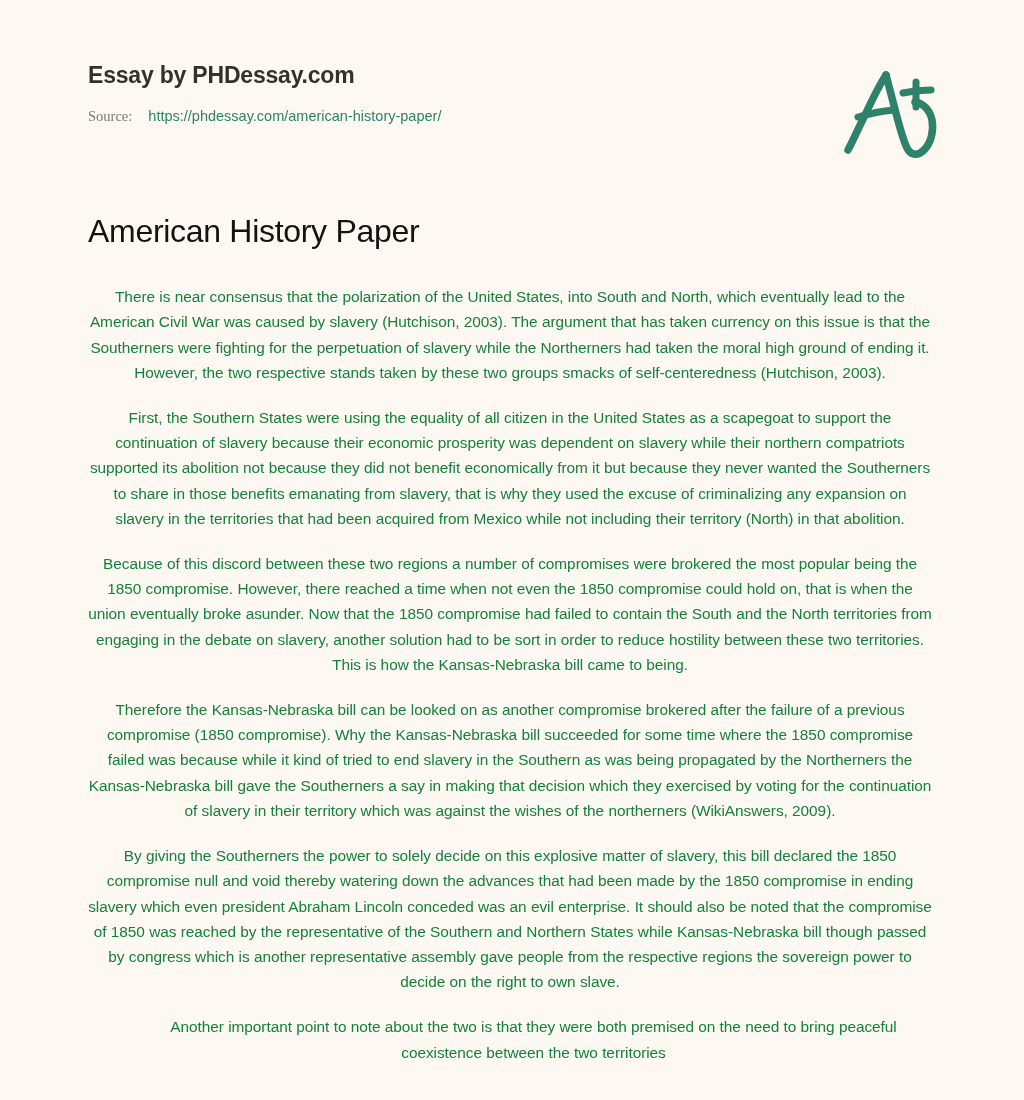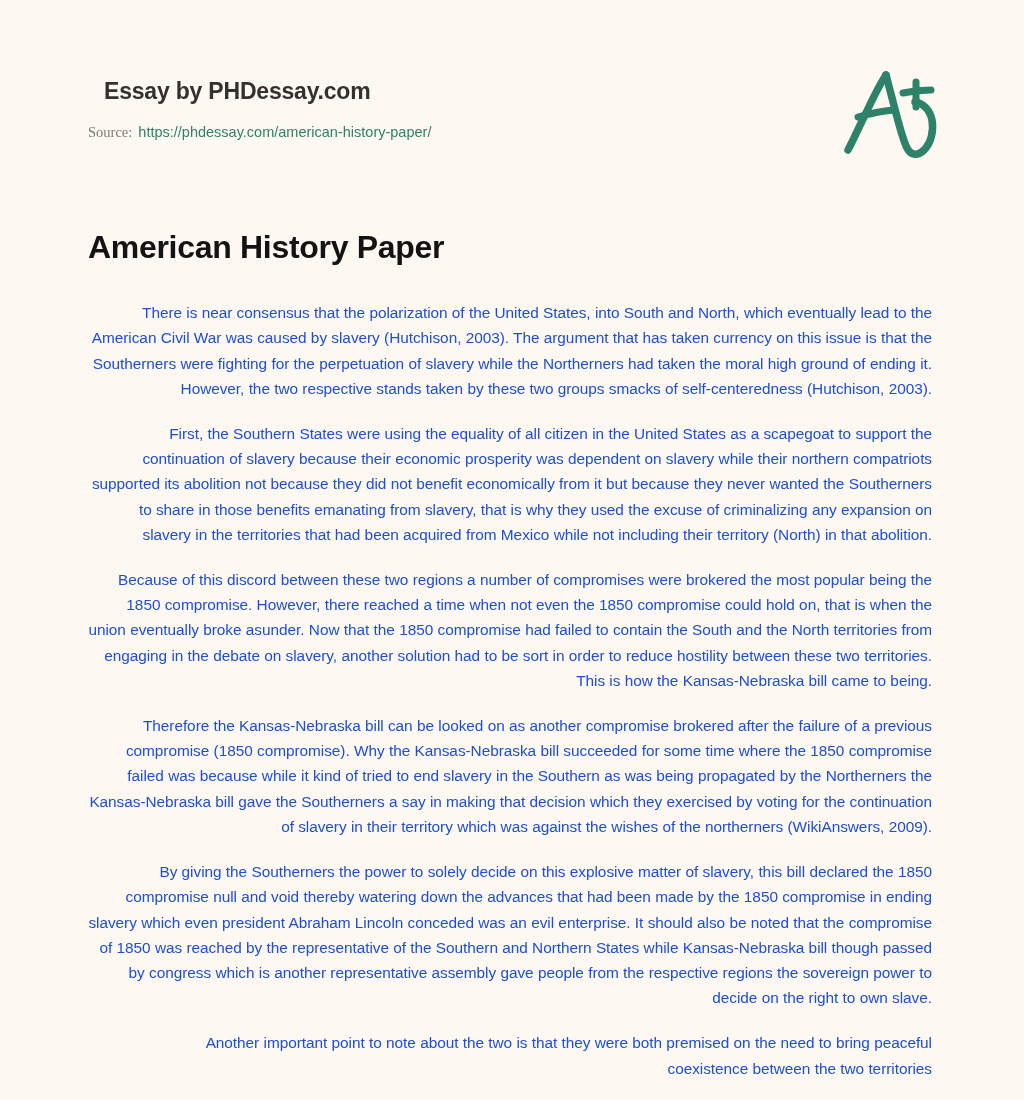--- a/index.html
+++ b/index.html
@@ -31,40 +31,40 @@
     min-height: 120px;
     box-sizing: border-box;
   }
 
   .brand-line {
     font-size: 23px;
     font-weight: bold;
     color: #33312f;
     letter-spacing: -0.2px;
     line-height: 1.2;
-    margin: 16px;
+    margin: 0;
   }
 
   .source-line {
     margin-top: 17px;
     font-size: 14.5px;
     color: #7d7a76;
     line-height: 1.3;
     white-space: nowrap;
   }
 
   .source-label {
     color: #7d7a76;
     font-family: Liberation Serif, serif;
   }
 
   .source-url {
     color: #2e8269;
     text-decoration: none;
-    margin-left: 2px;
+    margin-left: 12px;
     text-align: center;
   }
 
   
   .logo {
     position: absolute;
     top: 55px;
     right: 78px;
     width: 110px;
     height: 105px;
@@ -74,38 +74,38 @@
     display: block;
     width: 110px;
     height: 105px;
   }
 
   
   .doc-title {
     margin: 0;
     padding: 88px 88px 0 88px;
     font-size: 32px;
-    font-weight: 700;
+    font-weight: 400;
     color: #131313;
     letter-spacing: -0.3px;
     line-height: 1.15;
   }
 
   
   .article {
     padding: 34px 92px 40px 88px;
     box-sizing: border-box;
   }
 
   .article p {
     margin: 0 0 20px 0;
     font-size: 15.4px;
     line-height: 25.2px;
-    color: #1d4ed8;
-    text-align: right;
+    color: #15803d;
+    text-align: center;
     letter-spacing: -0.05px;
     word-spacing: 0.1px;
   }
 
   .article p:last-child {
     margin-bottom: 0;
     margin-left: 47px;
   }
 </style>
 </head>

